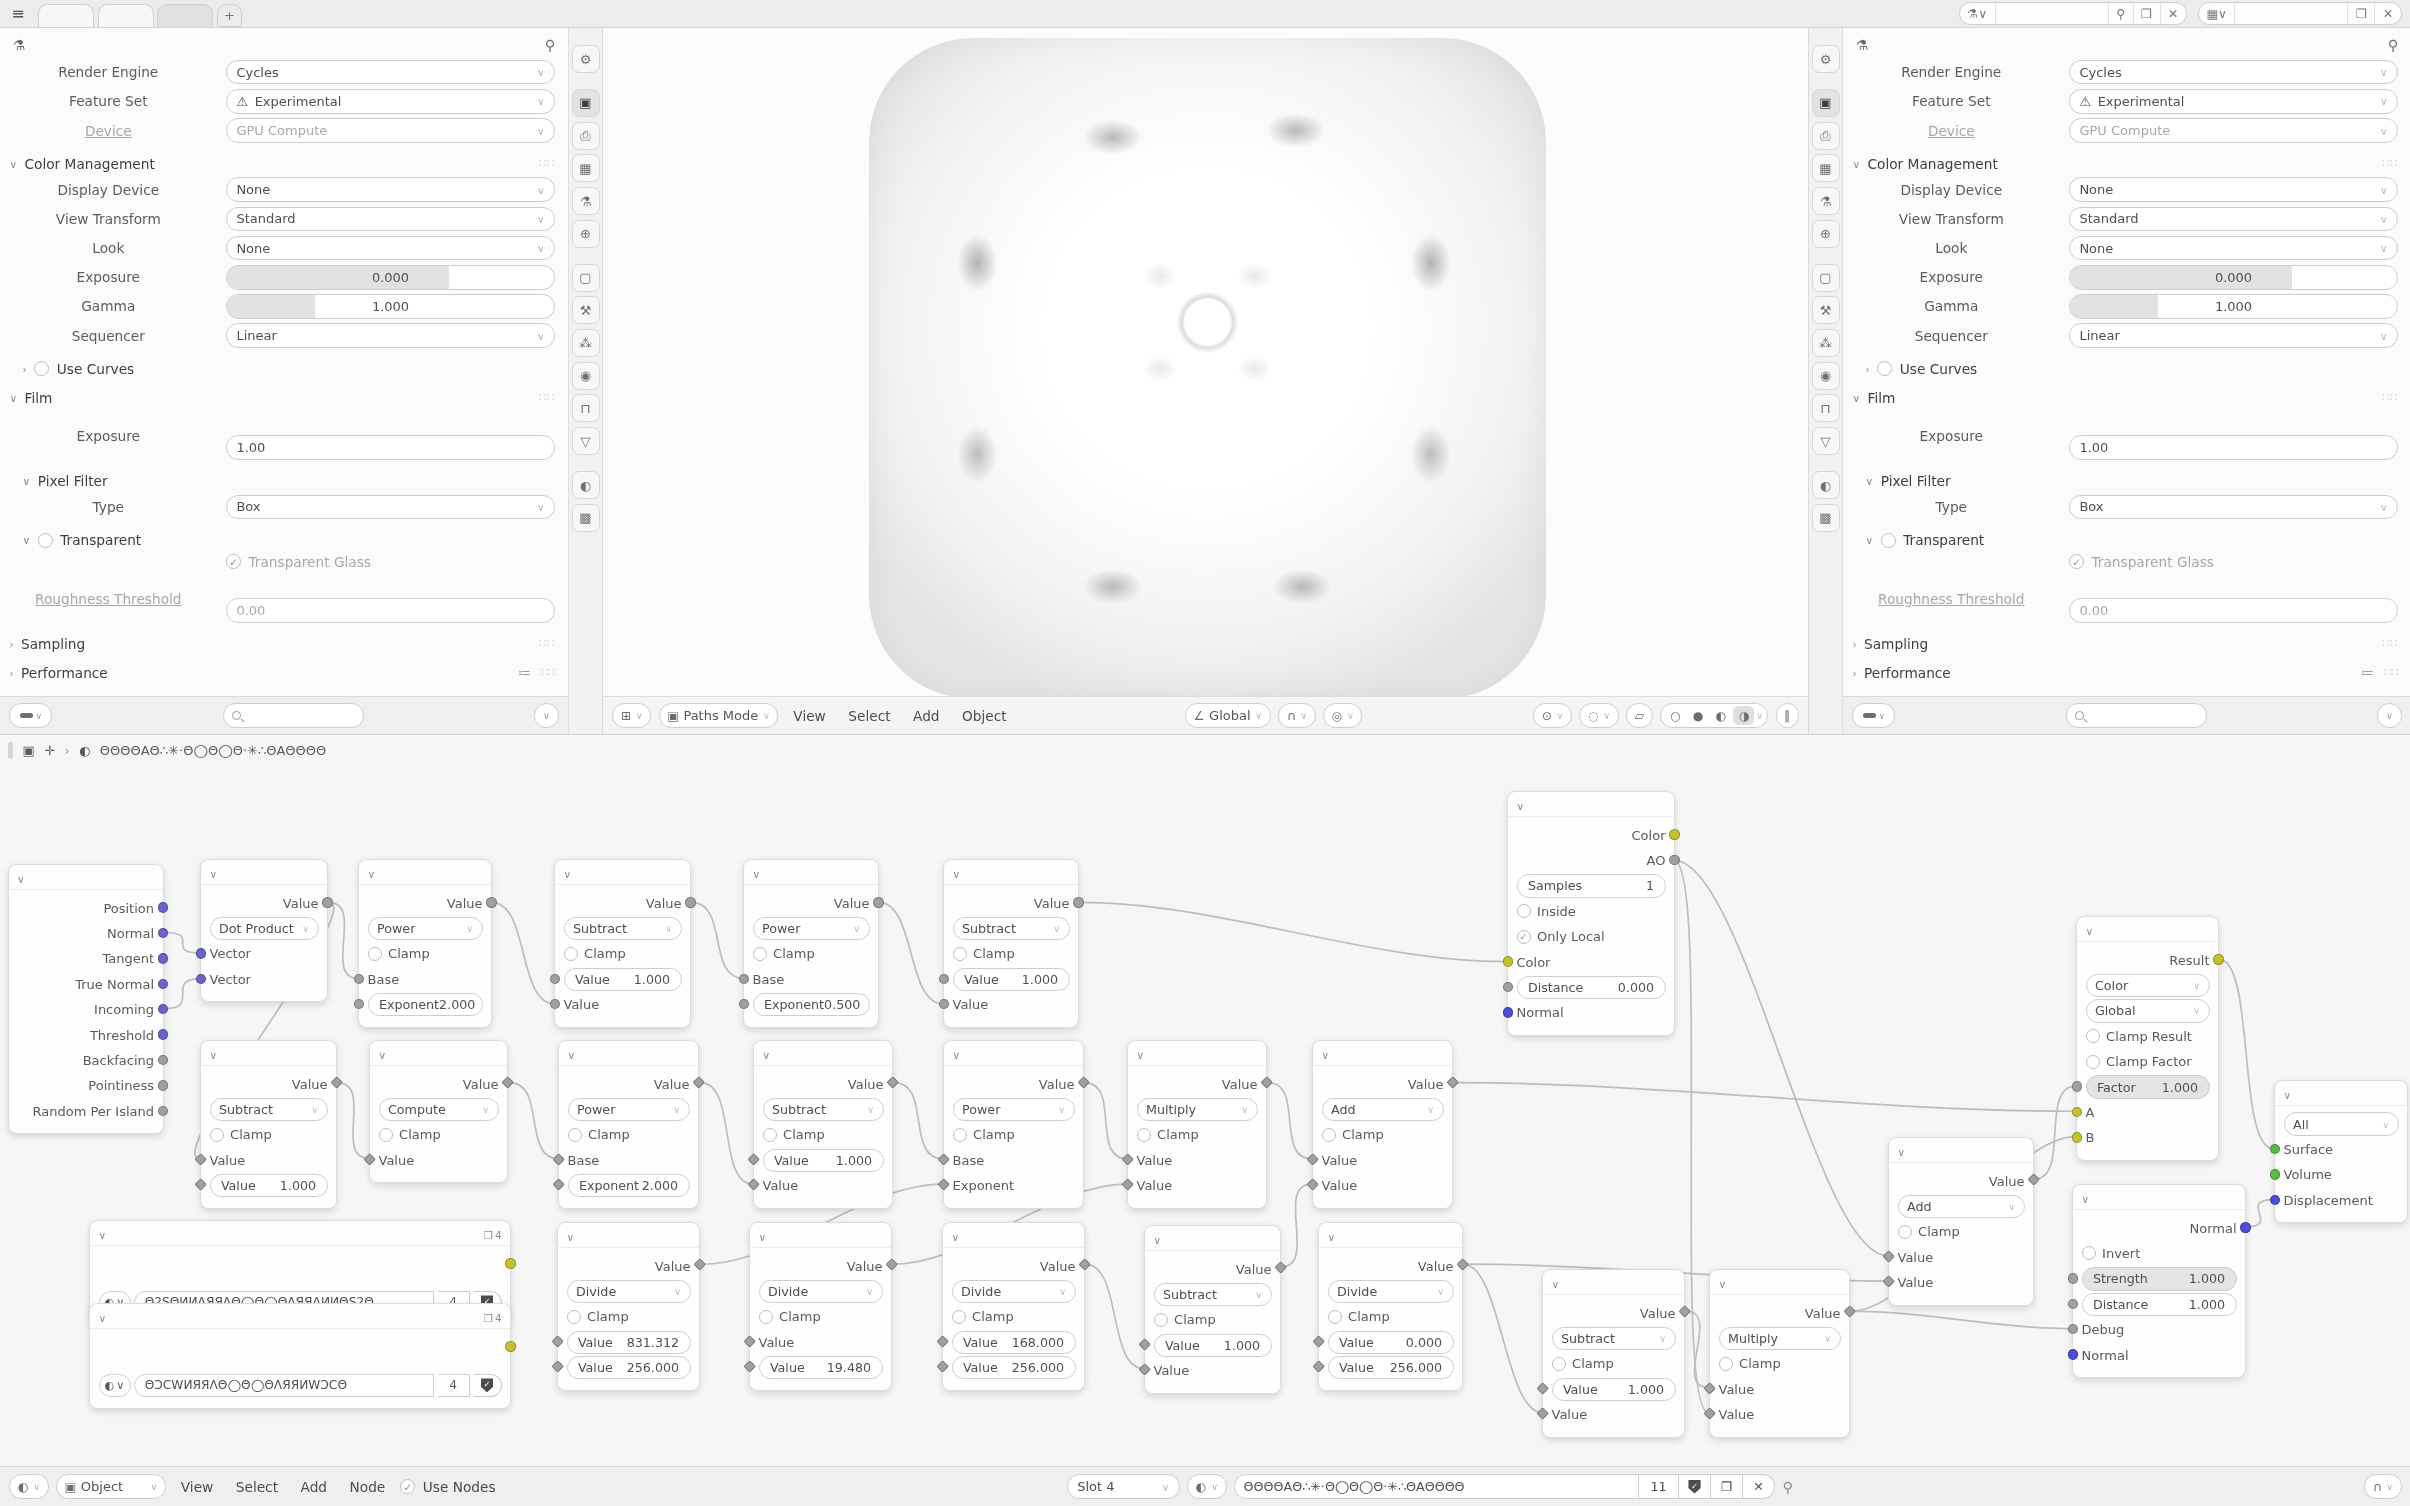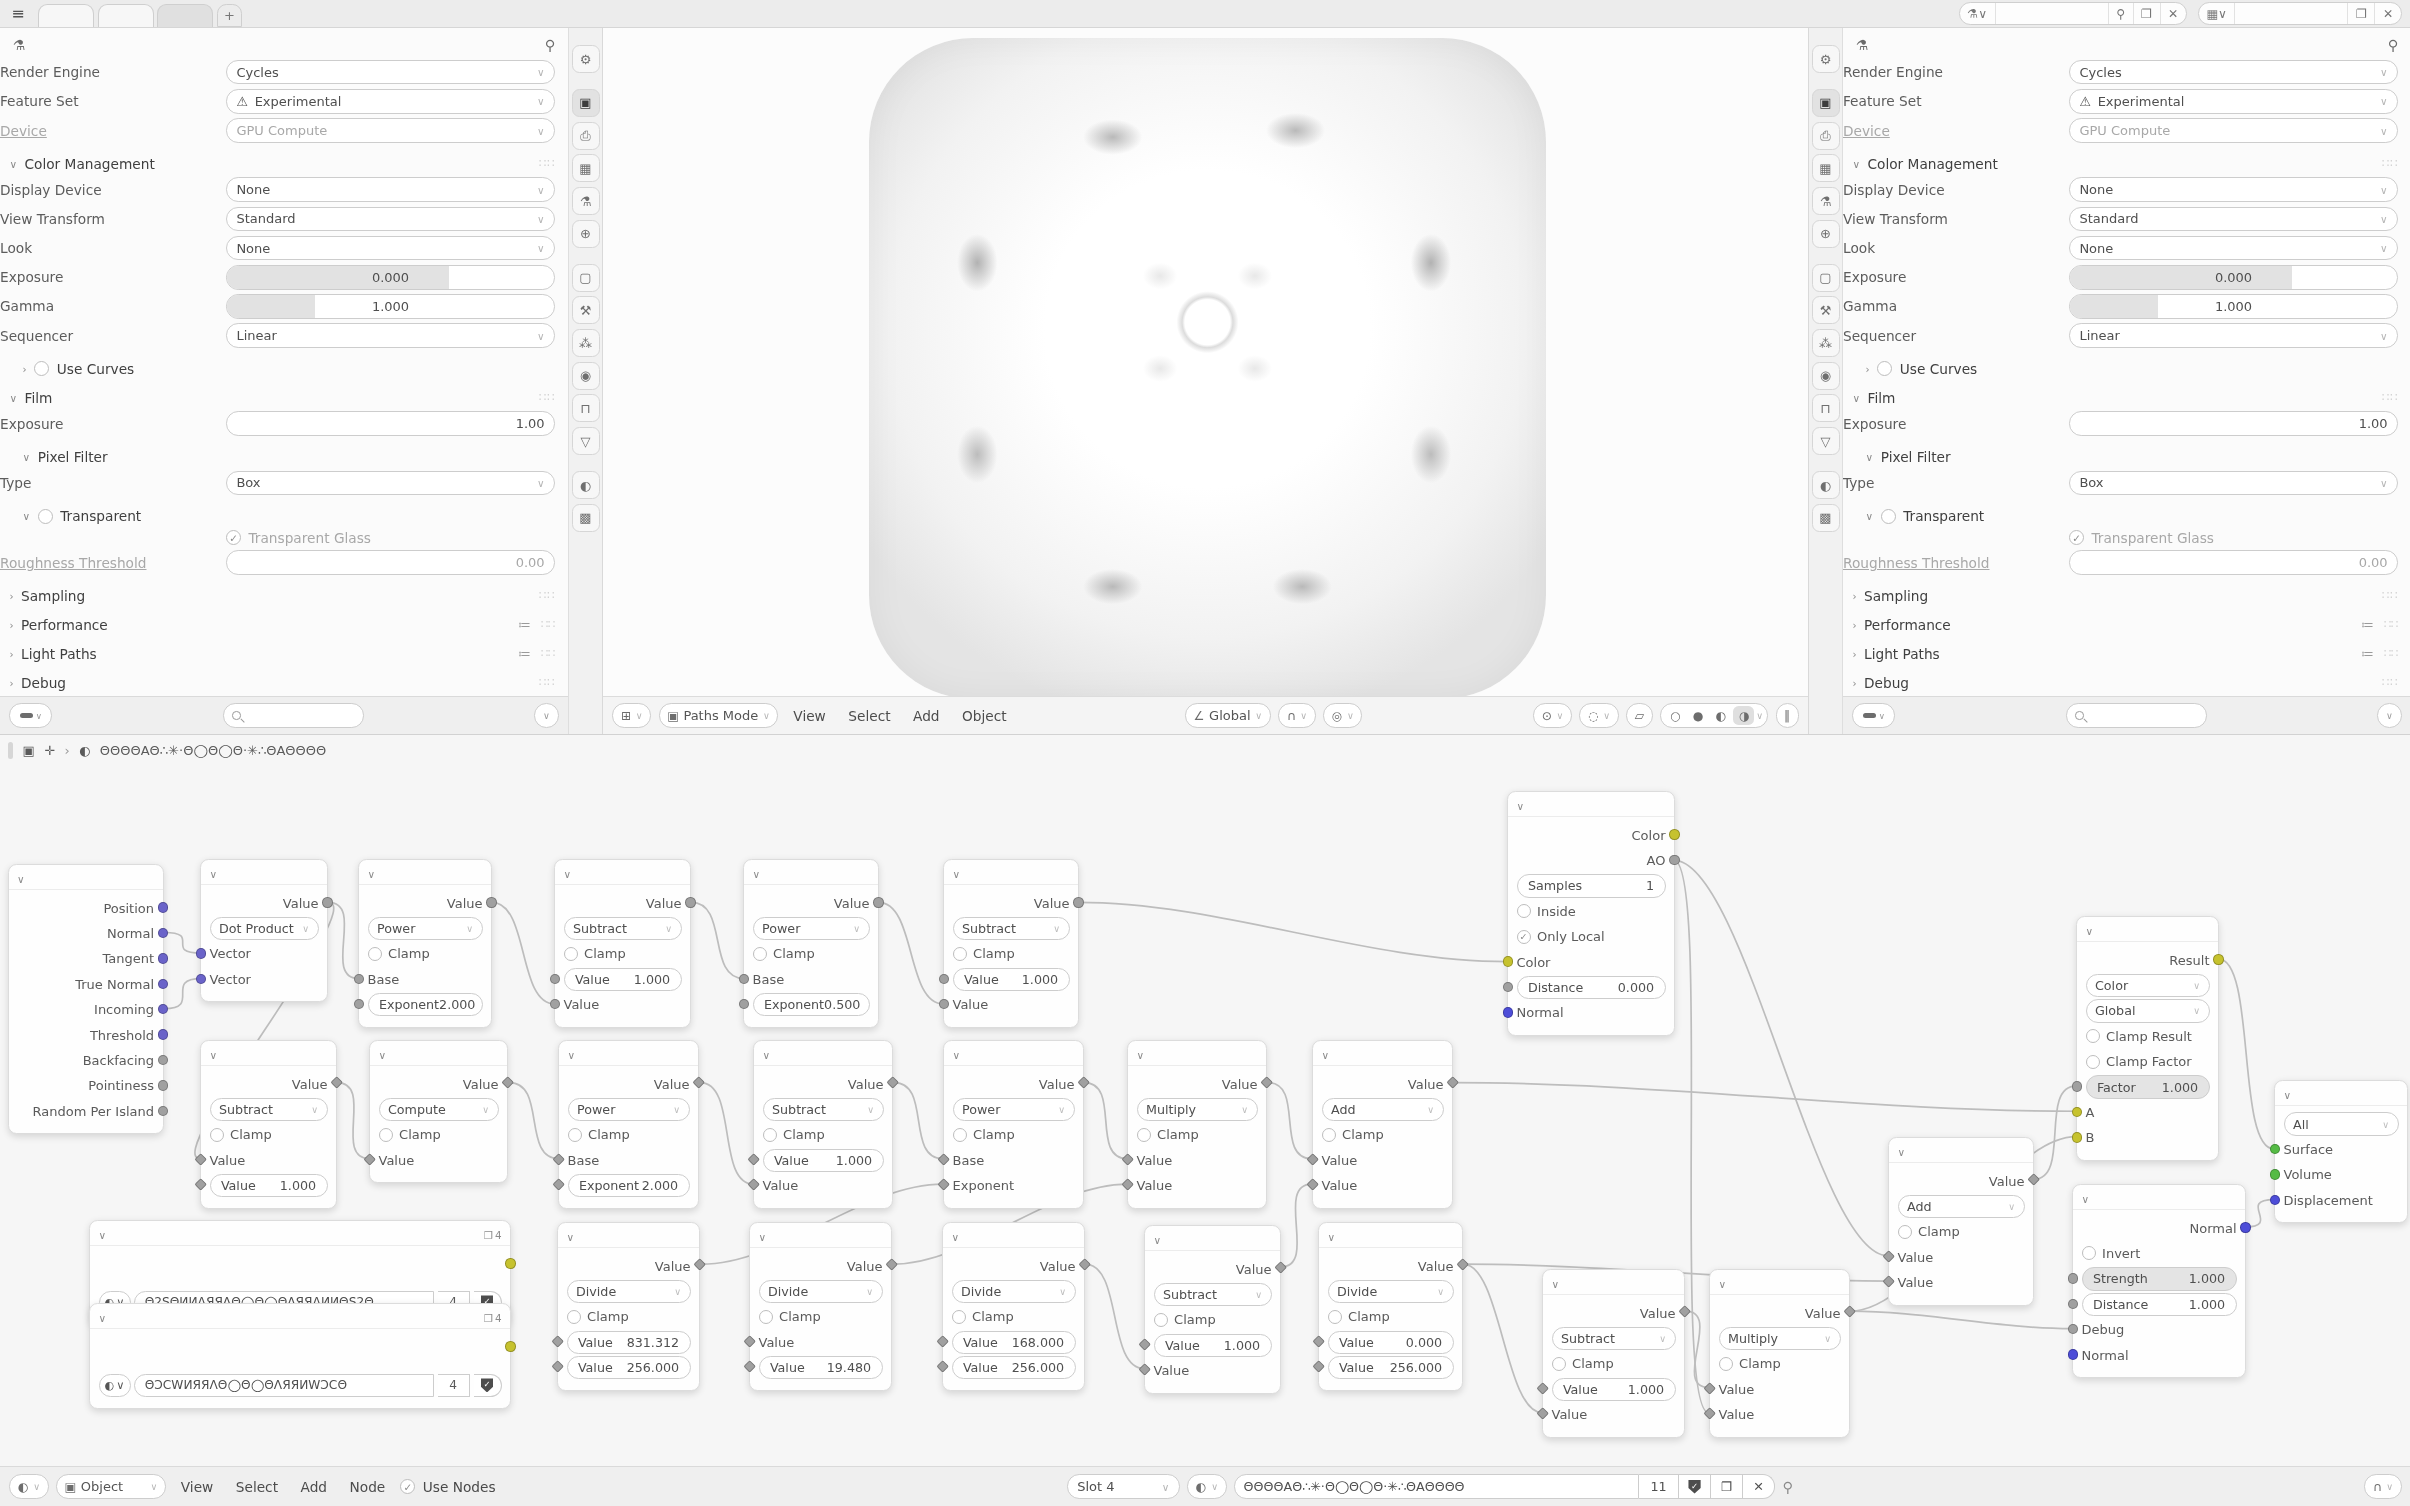--- a/index.html
+++ b/index.html
@@ -25,27 +25,27 @@
   #props-right { left:1808px; top:28px; width:603px; height:706px; border-left:0.9px solid #d9d9d9; }
 
   
   .props-host { position:absolute; top:0; bottom:38px; overflow:hidden; }
   #props-left  .props-host { left:0; right:34px; }
   #props-right .props-host { left:34px; right:0; }
   .ptop { display:flex; align-items:center; padding:9.4px 13px 1.9px 13px; }
   .ptop .spacer { flex:1; }
   .picon { font-size:14px; color:#6b6b6b; }
   .prow { display:flex; align-items:center; margin:4.7px 13px 4.7px 0; }
-  .prow .lab { flex:0 0 226px; text-align:left; padding-right:9.4px; font-size:13.7px; color:#5c5c5c; white-space:nowrap; }
+  .prow .lab { flex:0 0 226px; text-align:center; padding-right:9.4px; font-size:13.7px; color:#5c5c5c; white-space:nowrap; }
   .prow .lab.dis { color:#a8a8a8;text-decoration:underline; }
   .prow .wid { flex:1; }
   .pill { height:24.5px; border:0.9px solid #cdcdcd; border-radius:12.2px; background:#fff; display:flex; align-items:center; padding:0 9.4px; font-size:13px; color:#4f4f4f; position:relative; }
   .pill .car { margin-left:auto; color:#b5b5b5; font-size:10.4px; }
   .pill.dis { color:#a8a8a8; }
-  .numpill { justify-content:flex-end; font-size:13px; }
+  .numpill { justify-content:flex-start; font-size:13px;margin-top:24px; }
   .slider { position:relative; overflow:hidden; }
   .slider .fill { position:absolute; left:0; top:0; bottom:0; background:#e2e2e2; }
   .slider .v { position:relative; width:100%; text-align:center; }
   .sect { display:flex; align-items:center; margin:13px 13px 5.6px 9.4px; font-size:13.7px; color:#3f3f3f; }
   .sect .chev { color:#8a8a8a; font-size:10.4px; margin-right:7.5px; }
   .sect .dots { margin-left:auto; color:#d0d0d0; font-size:11.3px; letter-spacing:0.9px; }
   .sect .preset { color:#9a9a9a; font-size:13px; margin-left:auto; margin-right:9.4px; }
   .sect .dots2 { color:#d0d0d0; font-size:11.3px; }
   .sub { margin-left:22.6px; }
   .cbrow { display:flex; align-items:center; }

